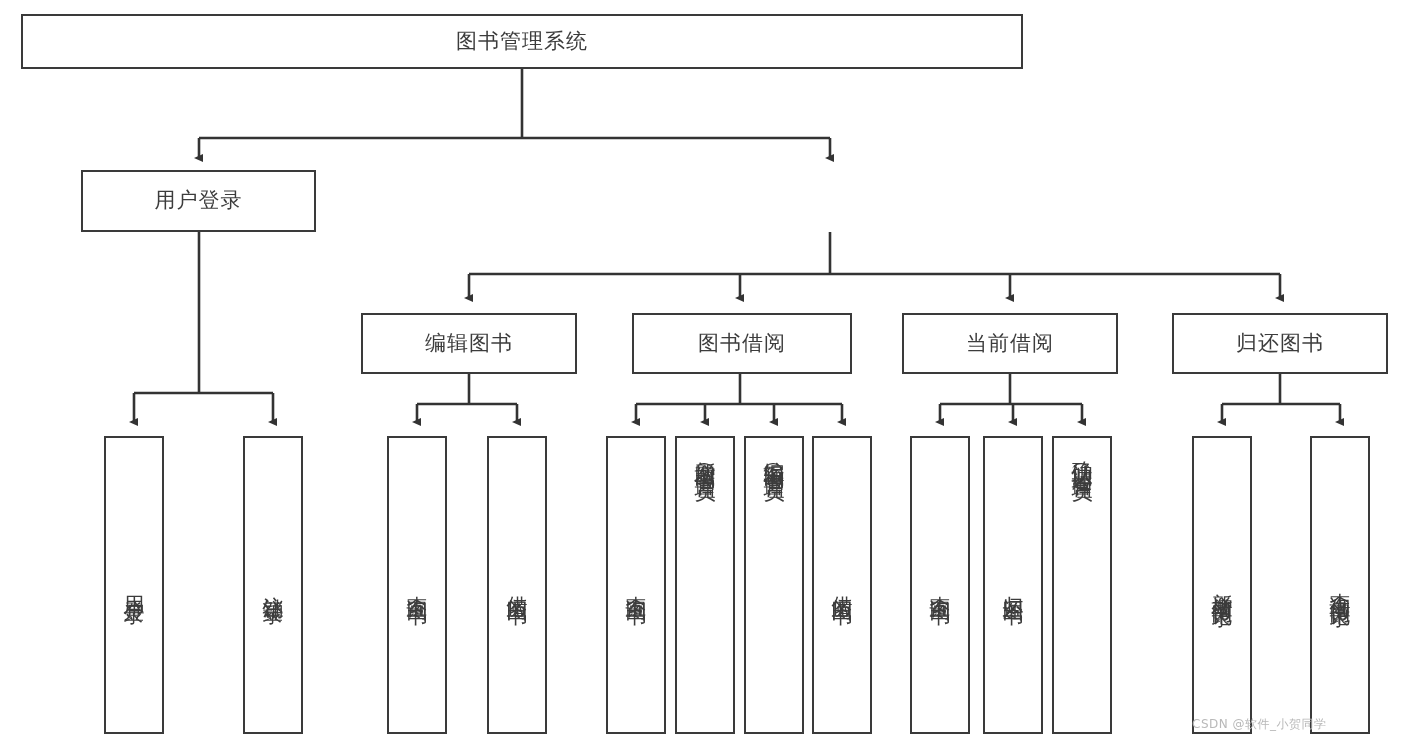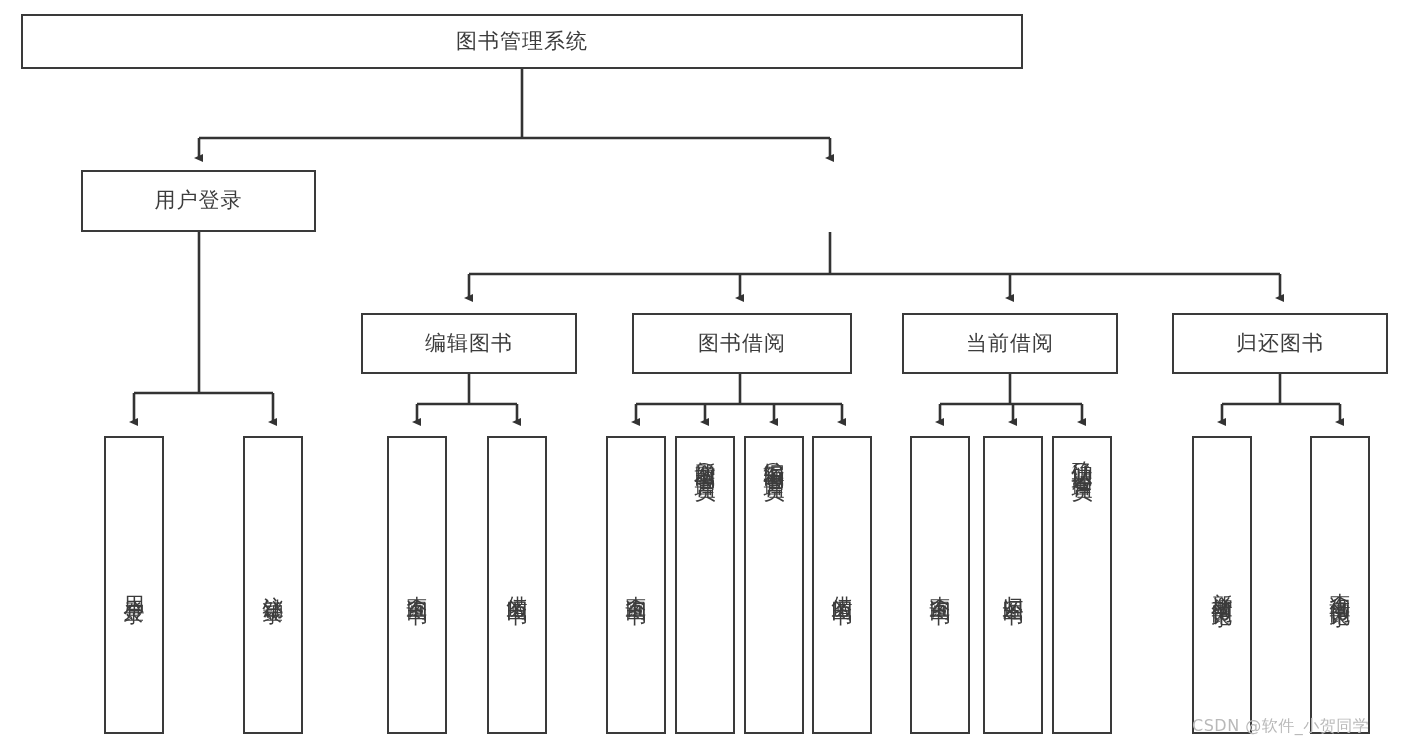--- a/index.html
+++ b/index.html
@@ -57,21 +57,21 @@
     letter-spacing: 3px;
     line-height: 1.05;
     white-space: nowrap;
   }
   .node.vert.center-text {
     align-items: center;
     padding-top: 0;
   }
   .watermark {
     position: absolute;
-    font-size: 16px;
+    font-size: 12px;
     color: #b9b9b9;
     white-space: nowrap;
     letter-spacing: 0.5px;
   }
 </style>
 </head>
 <body>
 
 <div id="canvas">
 

